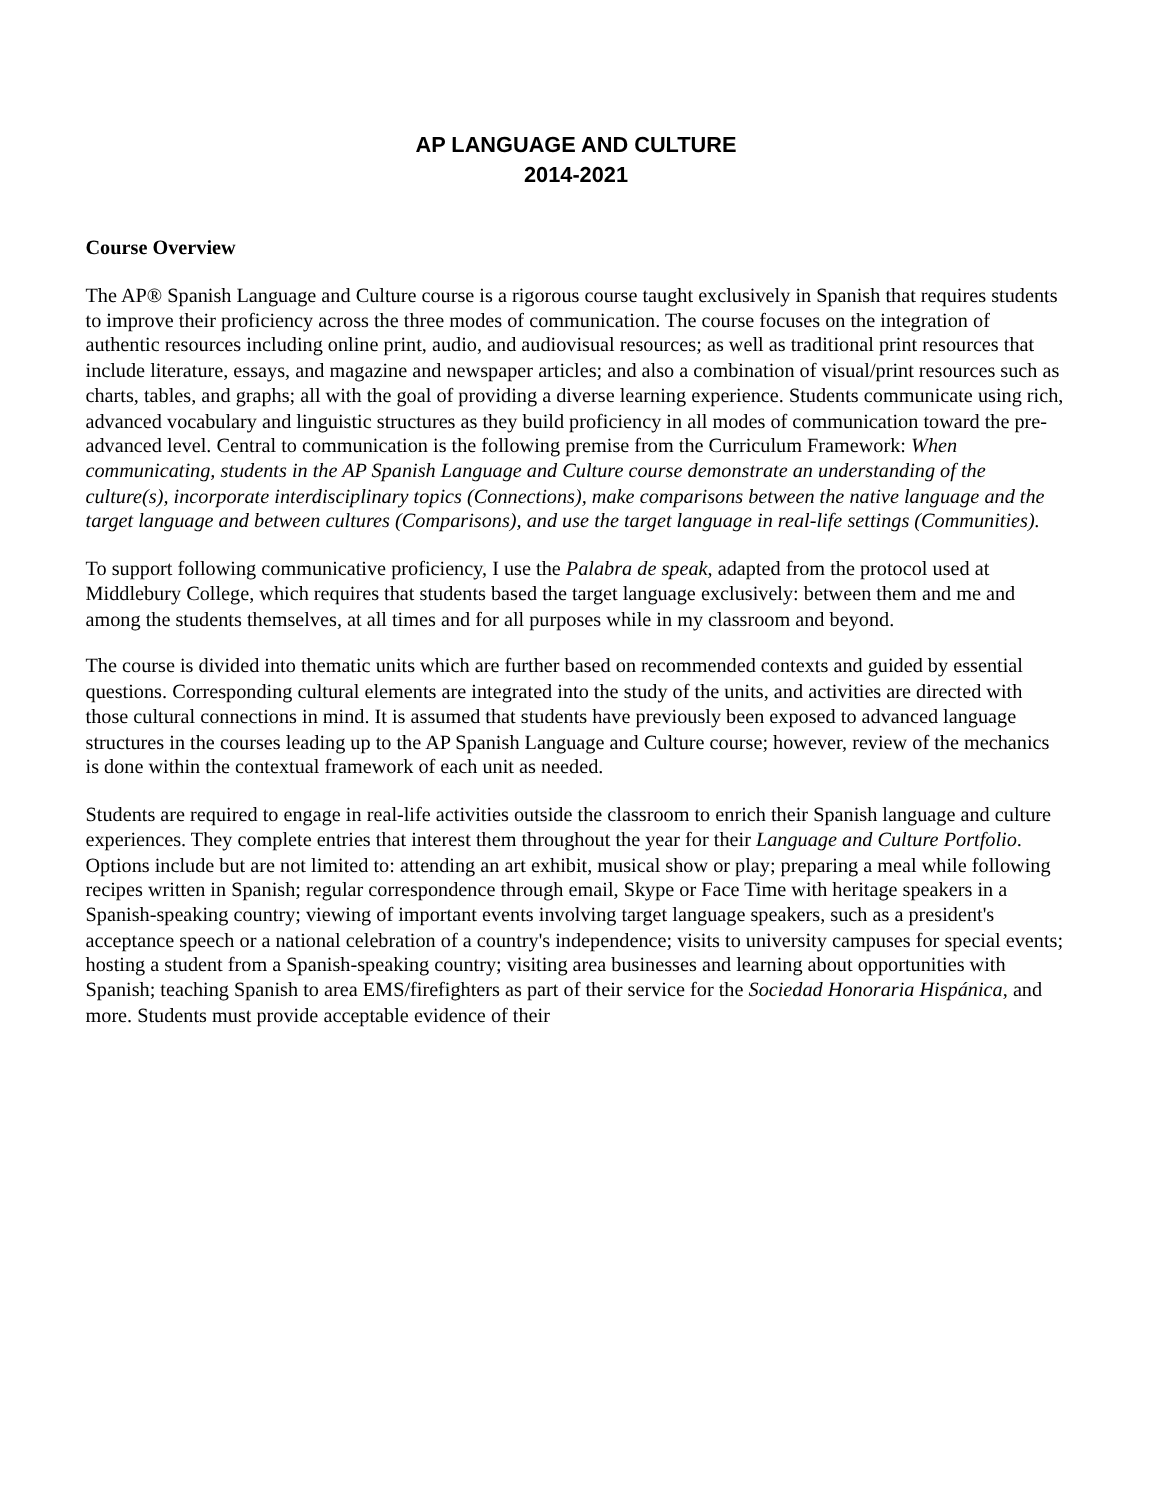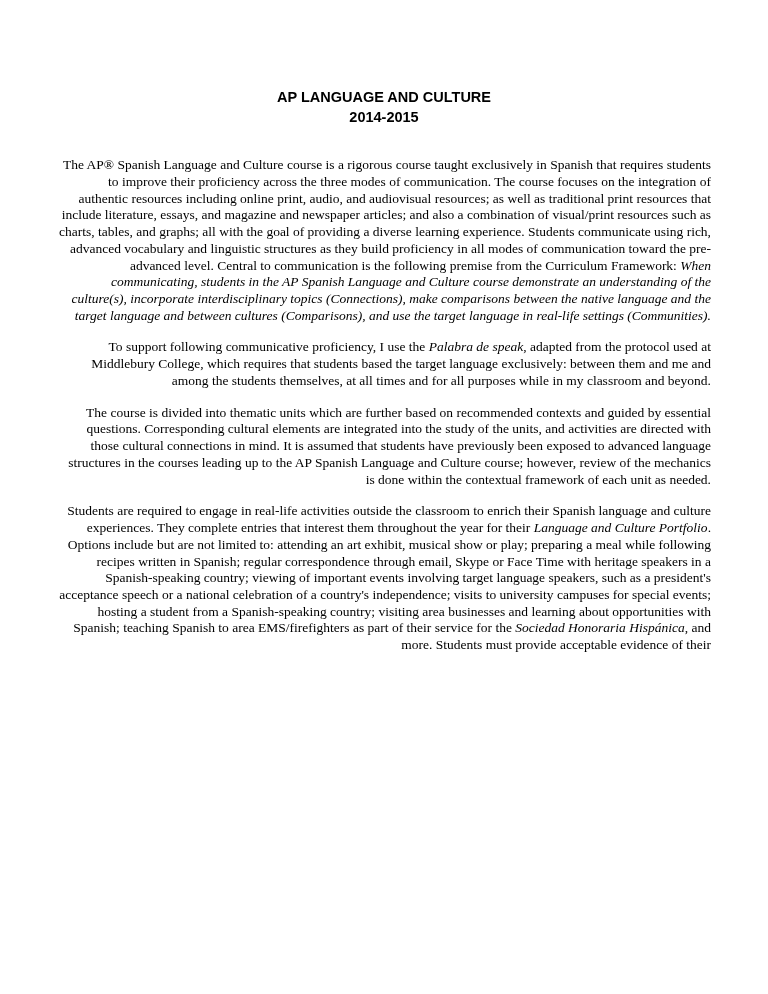--- a/index.html
+++ b/index.html
@@ -36,36 +36,37 @@
     cursor: pointer;
   }
   h2.sec-heading {
     font-family: "Liberation Serif", serif;
     font-size: 13.5px;
     font-weight: bold;
     margin: 0 0 15px 0;
   }
   p.para {
     margin: 0 0 15px 0;
-    text-align: right;
+    text-align: left;
   }
   .italic {
     font-style: italic;
   }
 </style>
 </head>
 <body>
 
 <div class="page">
 
   <div class="doc-header">
     <div class="h-line">AP LANGUAGE AND CULTURE</div>
-    <div class="h-line">2014-2015</div>
+    <div class="h-line">2014-2021</div>
   </div>
 
+  <h2 class="sec-heading">Course Overview</h2>
 
   <p class="para"><span>The AP® Spanish Language and Culture course is a rigorous course taught exclusively in Spanish that requires students to improve their proficiency across the three modes of communication. The course focuses on the integration of authentic resources including online print, audio, and audiovisual resources; as well as traditional print resources that include literature, essays, and magazine and newspaper articles; and also a combination of visual/print resources such as charts, tables, and graphs; all with the goal of providing a diverse learning experience. Students communicate using rich, advanced vocabulary and linguistic structures as they build proficiency in all modes of communication toward the pre-advanced level. Central to communication is the following premise from the Curriculum Framework: </span><span class="italic">When communicating, students in the AP Spanish Language and Culture course demonstrate an understanding of the culture(s), incorporate interdisciplinary topics (Connections), make comparisons between the native language and the target language and between cultures (Comparisons), and use the target language in real-life settings (Communities).</span></p>
 
   <p class="para"><span>To support following communicative proficiency, I use the </span><span class="italic">Palabra de speak</span><span>, adapted from the protocol used at Middlebury College, which requires that students based the target language exclusively: between them and me and among the students themselves, at all times and for all purposes while in my classroom and beyond.</span></p>
 
 
   <p class="para"><span>The course is divided into thematic units which are further based on recommended contexts and guided by essential questions. Corresponding cultural elements are integrated into the study of the units, and activities are directed with those cultural connections in mind. It is assumed that students have previously been exposed to advanced language structures in the courses leading up to the AP Spanish Language and Culture course; however, review of the mechanics is done within the contextual framework of each unit as needed.</span></p>
 
 
   <p class="para"><span>Students are required to engage in real-life activities outside the classroom to enrich their Spanish language and culture experiences. They complete entries that interest them throughout the year for their </span><span class="italic">Language and Culture Portfolio</span><span>. Options include but are not limited to: attending an art exhibit, musical show or play; preparing a meal while following recipes written in Spanish; regular correspondence through email, Skype or Face Time with heritage speakers in a Spanish-speaking country; viewing of important events involving target language speakers, such as a president's acceptance speech or a national celebration of a country's independence; visits to university campuses for special events; hosting a student from a Spanish-speaking country; visiting area businesses and learning about opportunities with Spanish; teaching Spanish to area EMS/firefighters as part of their service for the </span><span class="italic">Sociedad Honoraria Hispánica</span><span>, and more. Students must provide acceptable evidence of their</span></p>

